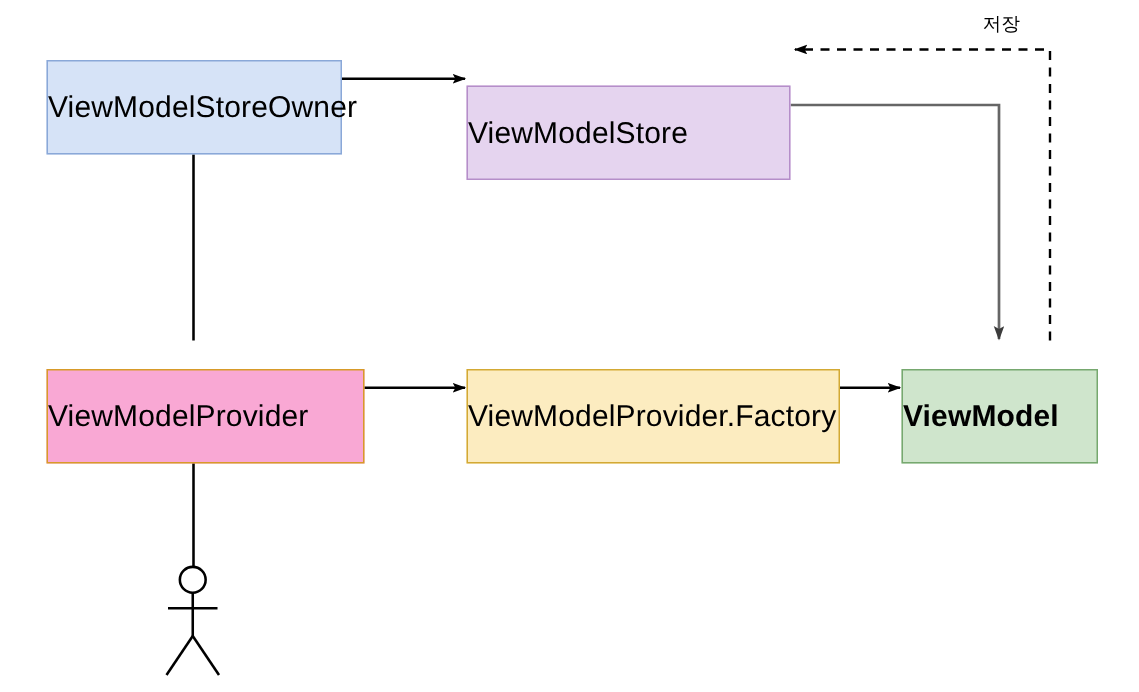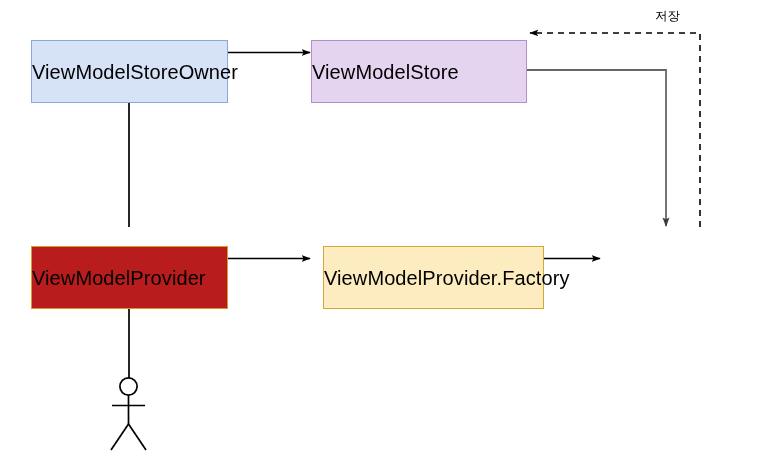--- a/index.html
+++ b/index.html
@@ -29,31 +29,31 @@
     letter-spacing: 0.1px;
     line-height: 1.2;
     margin-top: 19px;
   }
   .node-store-owner {
     left: 31px;  top: 21px;  width: 197px; height: 63px;
     background: #d6e3f7;
     border: 1.4px solid #8aa8d8;
   }
   .node-store {
-    left: 311px; top: 21px;  width: 216px; height: 63px;
+    left: 311px; top: 38px;  width: 216px; height: 63px;
     background: #e5d4ef;
     border: 1.4px solid #b58ec9;
   }
   .node-provider {
-    left: 31px;  top: 227px; width: 197px; height: 63px;
-    background: #b91c1c;
+    left: 31px;  top: 227px; width: 212px; height: 63px;
+    background: #f9a8d4;
     border: 1.4px solid #d79b29;
   }
   .node-factory {
-    left: 323px; top: 227px; width: 221px; height: 63px;
+    left: 311px; top: 227px; width: 249px; height: 63px;
     background: #fcecc0;
     border: 1.4px solid #d3a934;
   }
   .node-viewmodel {
     left: 601px; top: 227px; width: 131px; height: 63px;
     background: #cfe5cc;
     border: 1.4px solid #76a86f;
     font-weight: bold;
   }
   .edge-label {
@@ -118,17 +118,20 @@
   </div>
 
   <div class="node node-provider">
     <span>ViewModelProvider</span>
   </div>
 
   <div class="node node-factory">
     <span>ViewModelProvider.Factory</span>
   </div>
 
+  <div class="node node-viewmodel">
+    <span>ViewModel</span>
+  </div>
 
   <div class="edge-label label-save">저장</div>
 
 
 </div>
 
 </body></html>

